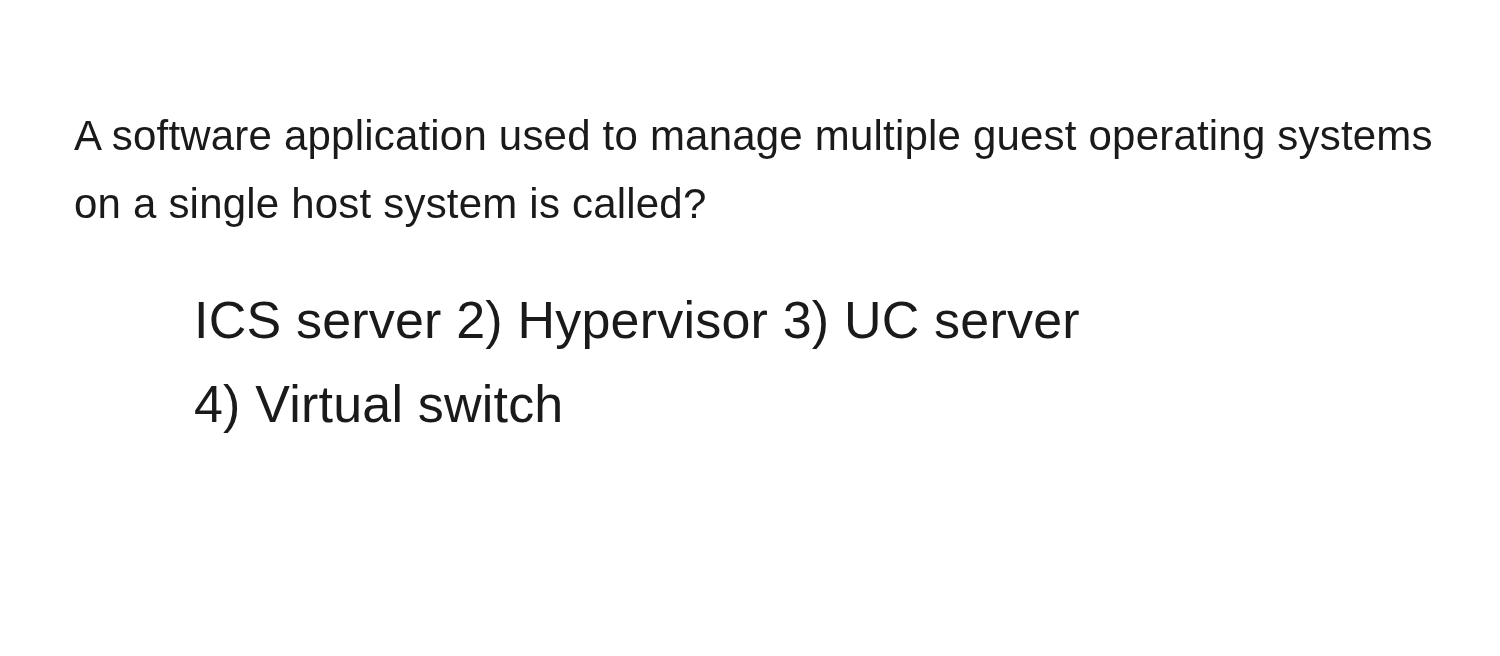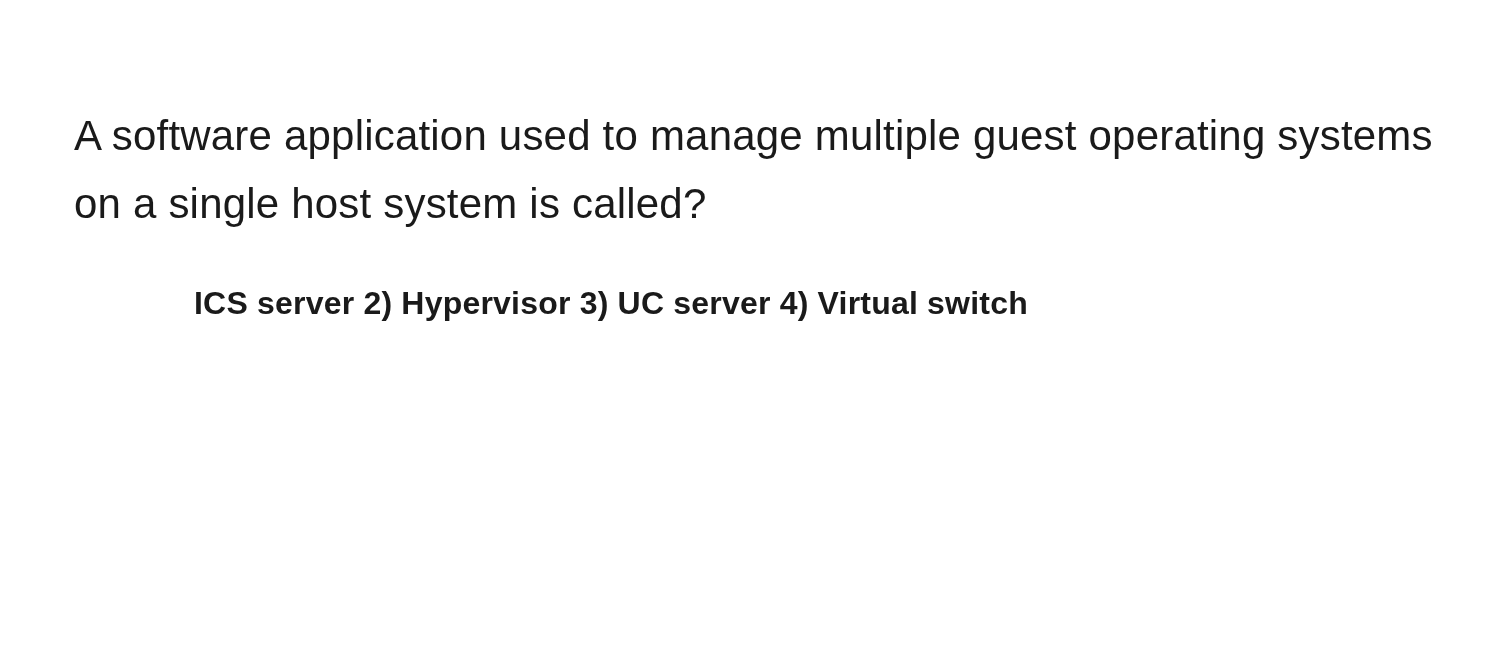--- a/index.html
+++ b/index.html
@@ -16,24 +16,24 @@
       padding: 78px 50px 0 50px;
     }
     .question {
       font-size: 42px;
       line-height: 1.62;
       letter-spacing: 0.2px;
       font-weight: 400;
       margin-bottom: 40px;
     }
     .options {
-      font-size: 32px;
+      font-size: 52px;
       line-height: 1.62;
       letter-spacing: 0.2px;
-      font-weight: 700;
+      font-weight: 400;
       padding-left: 120px;
       max-width: 1050px;
     }
   </style>
 </head>
 <body>
 
 <div class="question">A software application used to manage multiple guest operating systems on a single host system is called?</div>
 <div class="options">ICS server 2) Hypervisor 3) UC server 4) Virtual switch</div>
 

